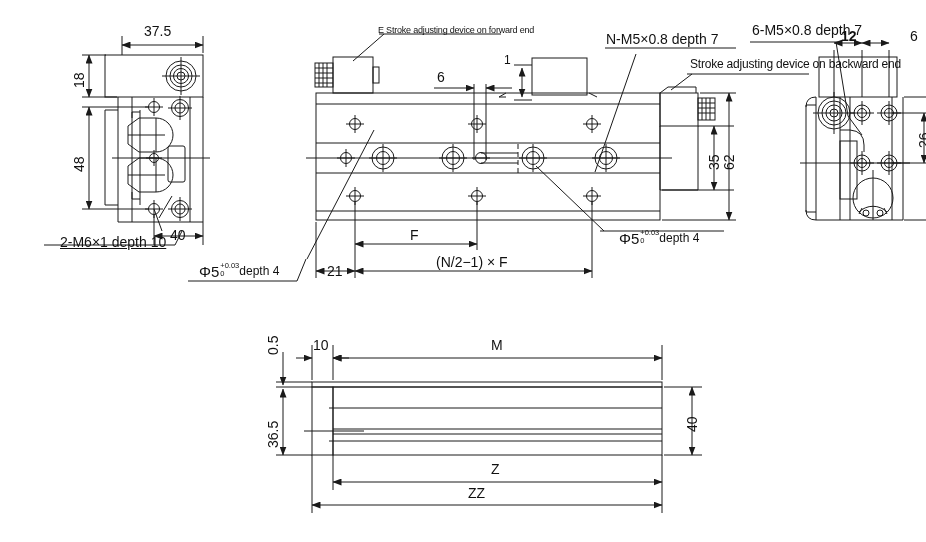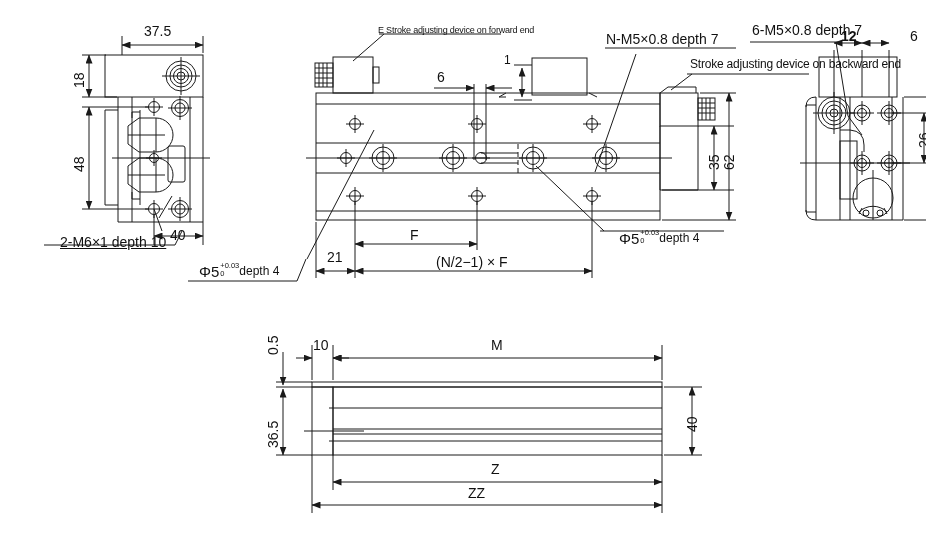--- a/index.html
+++ b/index.html
@@ -396,21 +396,21 @@
   </span>
 </div>
 
 <div class="lbl tiny" style="left:334px;top:26px;font-size:9px;">E Stroke adjusting device on forward end</div>
 <div class="lbl tiny" style="left:646px;top:58px;font-size:12px;">Stroke adjusting device on backward end</div>
 <div class="lbl" style="left:562px;top:32px;">N-M5×0.8 depth 7</div>
 <div class="lbl" style="left:393px;top:70px;">6</div>
 <div class="lbl" style="left:460px;top:54px;font-size:12px;">1</div>
 <div class="lbl vert" style="left:663px;top:170px;">35</div>
 <div class="lbl vert" style="left:678px;top:170px;">62</div>
-<div class="lbl" style="left:283px;top:250px;">21</div>
+<div class="lbl" style="left:283px;top:264px;">21</div>
 <div class="lbl" style="left:366px;top:228px;">F</div>
 <div class="lbl" style="left:392px;top:255px;">(N/2−1) × F</div>
 
 <div class="lbl" style="left:575px;top:230px;">
   <span class="tolwrap">
     <span style="font-size:15px;">Φ5</span>
     <span class="tolstack">
       <span style="font-size:7.5px;line-height:8px;">+0.03</span>
       <span style="font-size:7.5px;line-height:8px;">0</span>
     </span>

